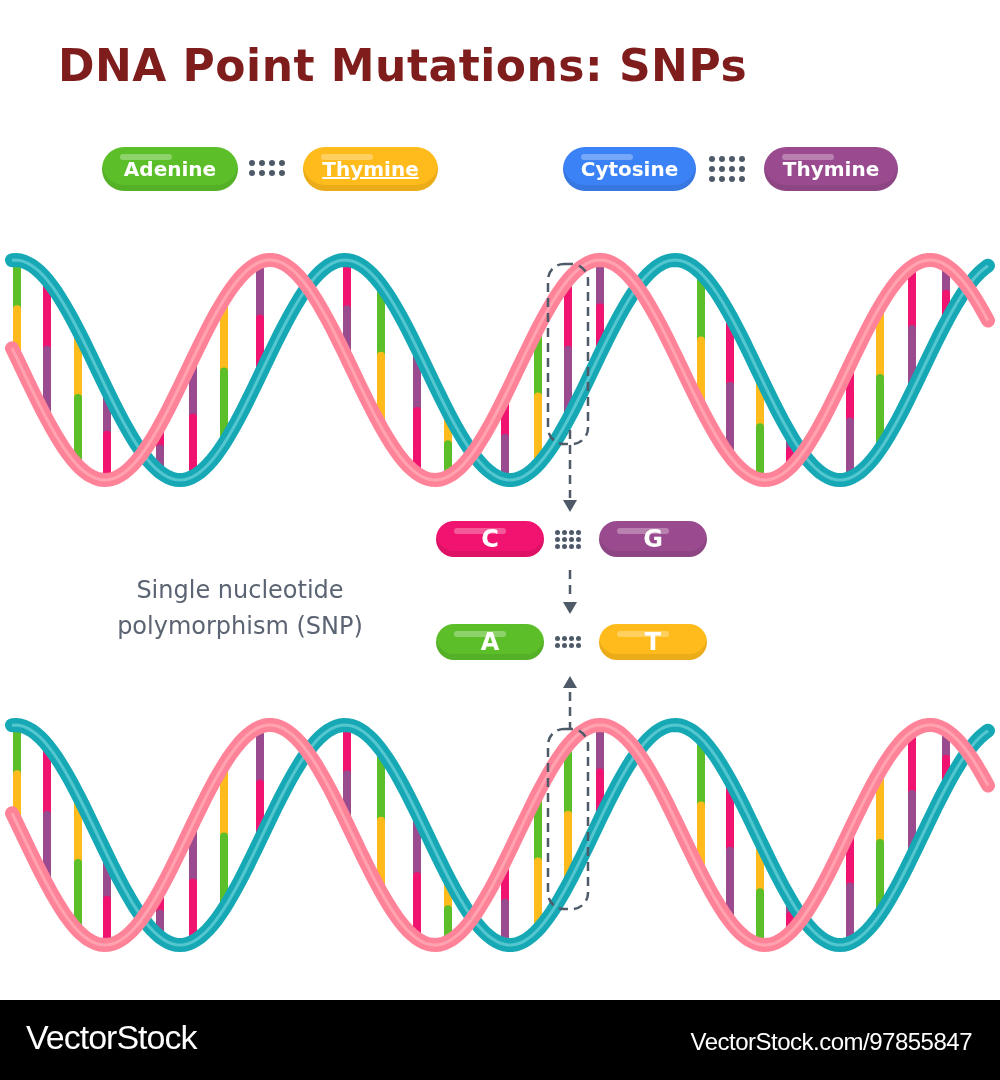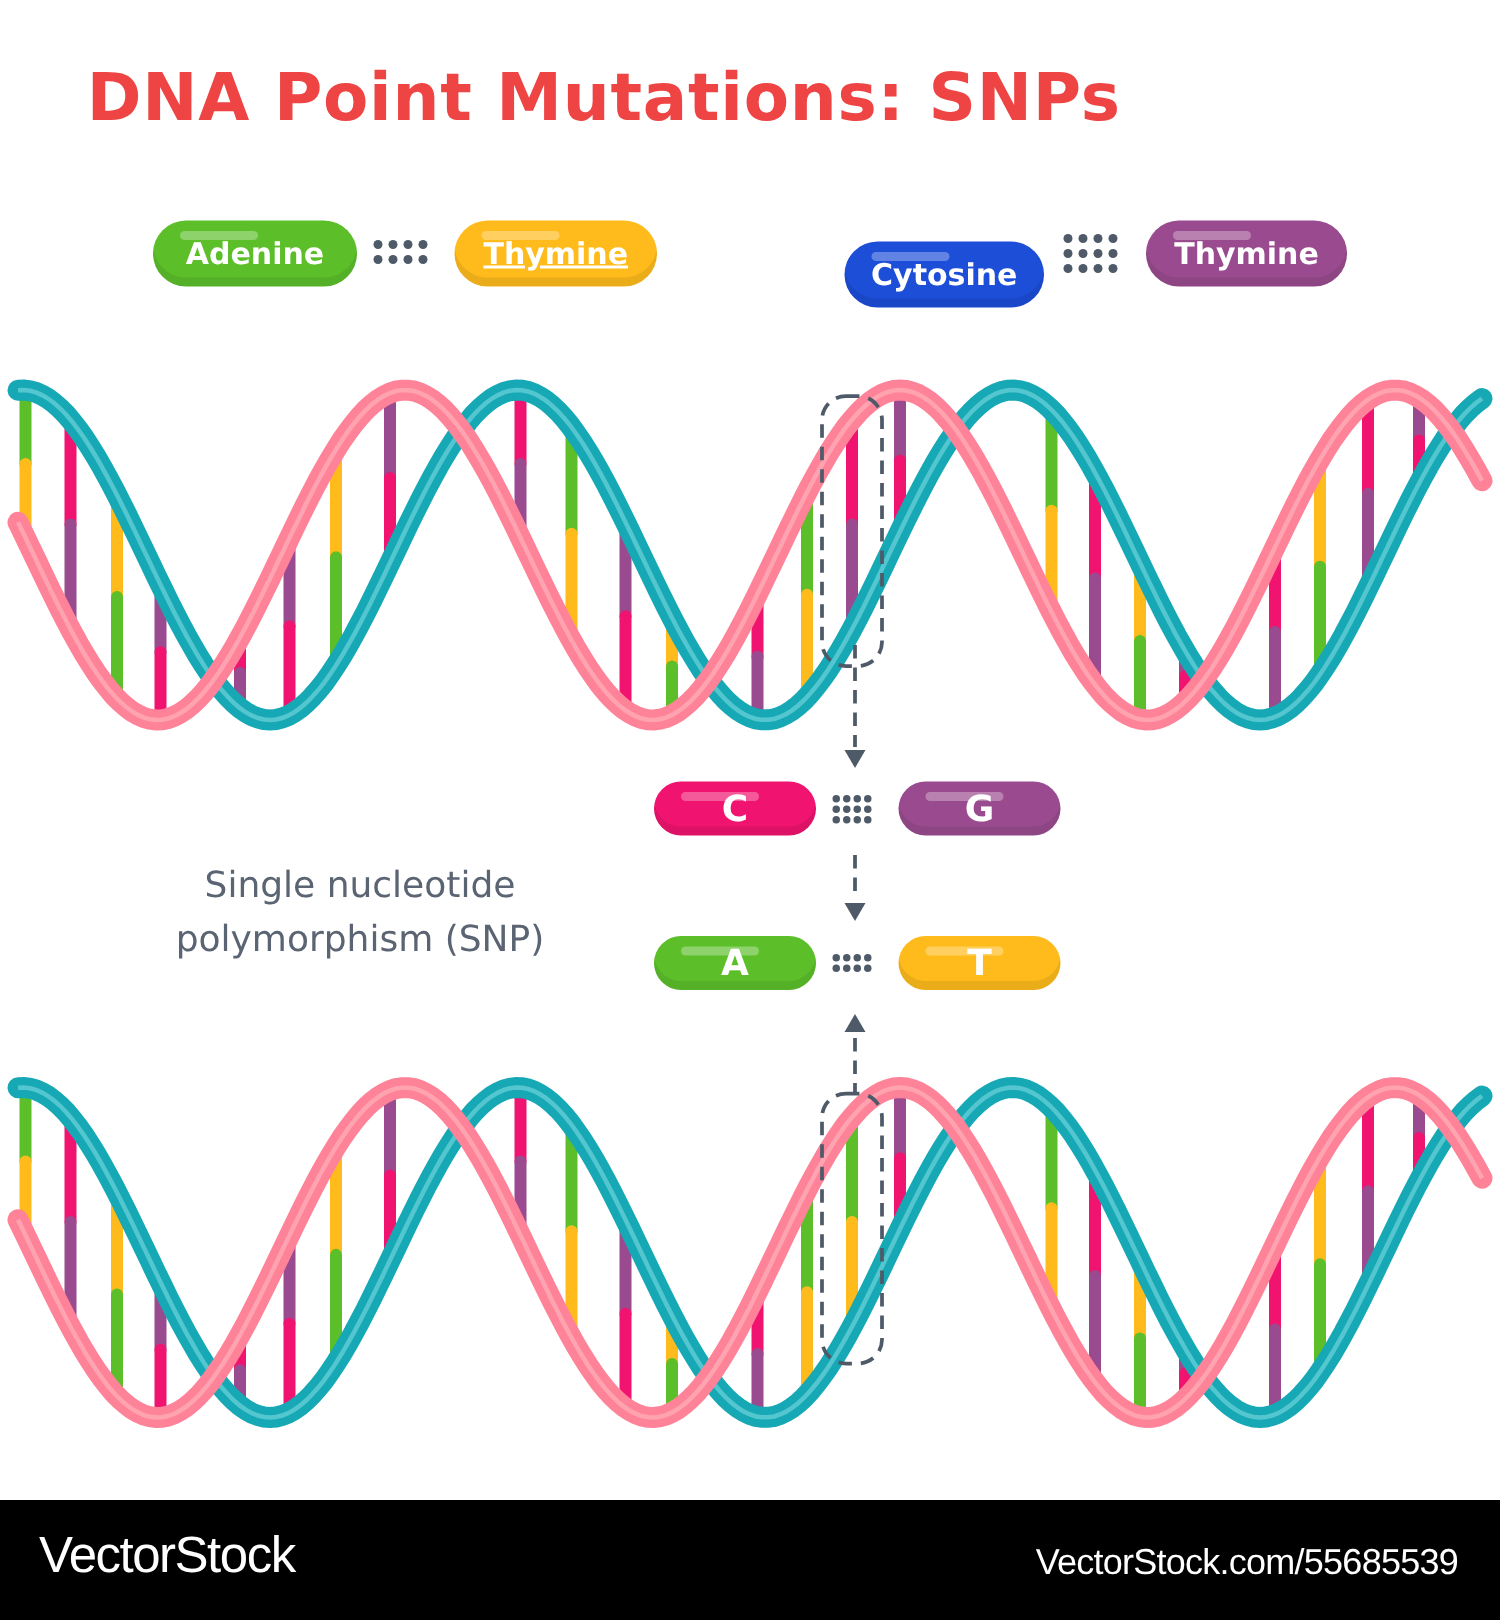--- a/index.html
+++ b/index.html
@@ -1,19 +1,19 @@
 <!DOCTYPE html>
 <html><head>
 <meta charset="utf-8">
 <style>
   html, body { margin:0; padding:0; }
   body { width:1000px; height:1080px; background:#ffffff; position:relative; overflow:hidden;
          font-family:"DejaVu Sans", sans-serif; }
   .title { position:absolute; left:0; top:40px; width:805px; text-align:center;
-           font-size:44px; font-weight:bold; color:#ef4444; letter-spacing:0.5px; }
+           font-size:44px; font-weight:bold; color:#7f1d1d; letter-spacing:0.5px; }
   .pill { position:absolute; height:44px; border-radius:22px; color:#fff; font-weight:bold;
           font-size:20px; display:flex; align-items:center; justify-content:center;
           box-shadow: inset 0 -6px 0 rgba(0,0,0,0.08); overflow:hidden; }
   .pill::before { content:""; position:absolute; left:18px; top:7px; width:52px; height:6px;
           border-radius:3px; background:rgba(255,255,255,0.3); }
   .pill span { position:relative; }
   .dots { position:absolute; display:grid; gap:4px; }
   .dots i { display:block; width:6px; height:6px; border-radius:50%; background:#4f5a69; }
   .snp-text { position:absolute; left:60px; top:540px; width:360px; text-align:center;
               font-size:24px; line-height:36px; color:#5b6472;margin-top:32px; }
@@ -39,21 +39,21 @@
     <i></i>
     <i></i>
     <i></i>
     <i></i>
     <i></i>
 </div>
 <div class="pill" style="left:303px;top:147px;width:135px;background:#ffbb1c;text-decoration:underline;">
   <span>Thymine</span>
 </div>
 
-<div class="pill" style="left:563px;top:161px;width:133px;background:#1d4ed8;">
+<div class="pill" style="left:563px;top:147px;width:133px;background:#3b82f6;">
   <span>Cytosine</span>
 </div>
 <div class="dots" style="left:709px;top:156px;grid-template-columns:repeat(4,6px);">
   <i></i>
     <i></i>
     <i></i>
     <i></i>
     <i></i>
     <i></i>
     <i></i>
@@ -232,14 +232,14 @@
   <span>T</span>
 </div>
 
 <div class="snp-text">
   <div>Single nucleotide</div>
   <div>polymorphism (SNP)</div>
 </div>
 
 <div class="footer">
   <div class="brand">VectorStock</div>
-  <div class="url">VectorStock.com/55685539</div>
+  <div class="url">VectorStock.com/97855847</div>
 </div>
 
 </body></html>

